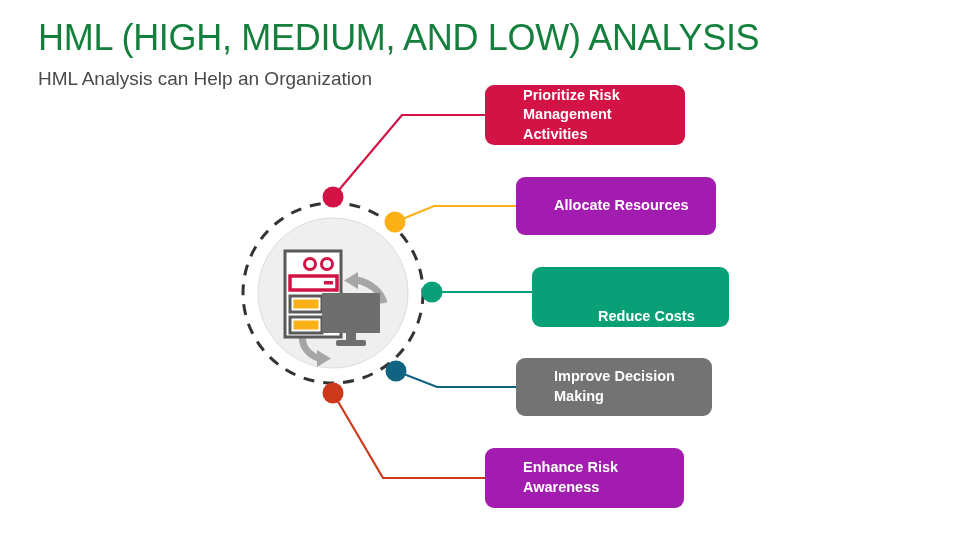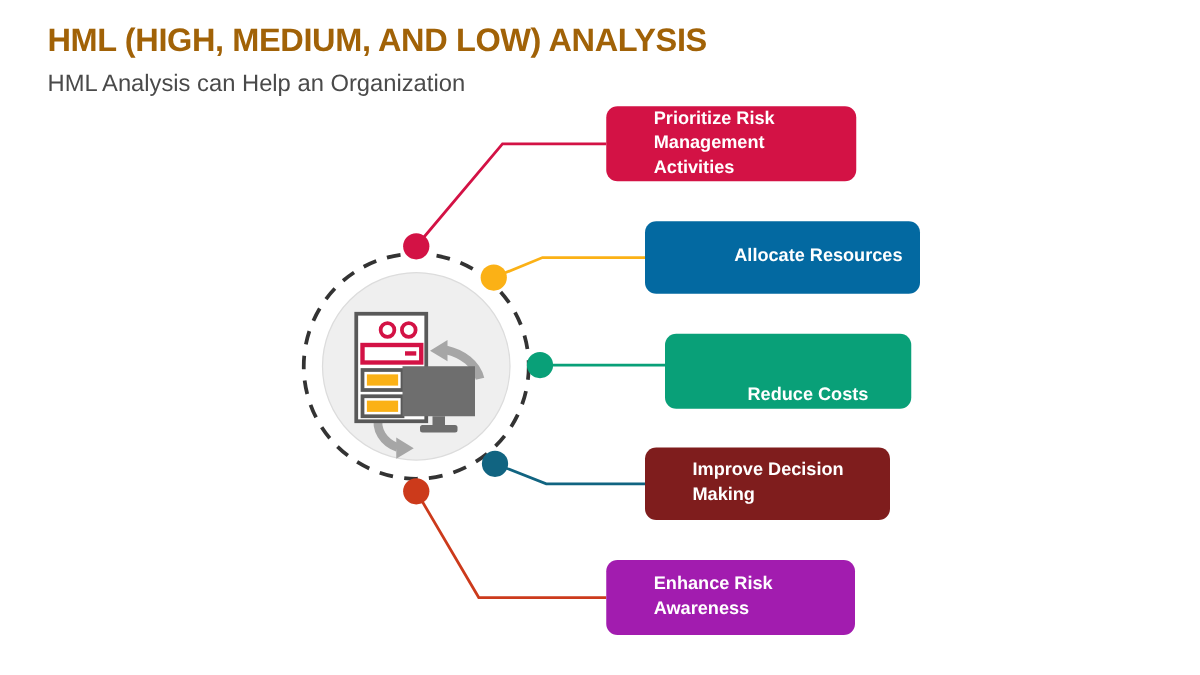--- a/index.html
+++ b/index.html
@@ -22,23 +22,23 @@
     height: 540px;
     background: #ffffff;
   }
   #header {
     position: absolute;
     left: 38px;
     top: 18px;
     width: 760px;
   }
   #page-title {
-    font-size: 26px;
-    font-weight: bold;
-    color: #a16207;
+    font-size: 36px;
+    font-weight: normal;
+    color: #15803d;
     letter-spacing: -0.3px;
     line-height: 1.1;
     white-space: nowrap;
   }
   #page-subtitle {
     font-size: 19px;
     font-weight: normal;
     color: #4a4a4a;
     margin-top: 10px;
     line-height: 1.15;
@@ -61,23 +61,23 @@
     padding-right: 14px;
   }
   .node-label {
     color: #ffffff;
     font-size: 14.5px;
     font-weight: bold;
     line-height: 1.35;
     white-space: pre-line;
   }
   #box-0 { left: 485px; top: 85px;  width: 200px; height: 60px; background: #D31245; }
-  #box-1 { left: 516px; top: 177px; width: 220px; height: 58px; background: #0369a1; justify-content: flex-end; }
+  #box-1 { left: 516px; top: 177px; width: 200px; height: 58px; background: #a21caf; }
   #box-2 { left: 532px; top: 267px; width: 197px; height: 60px; background: #09A078; align-items: flex-end; }
-  #box-3 { left: 516px; top: 358px; width: 196px; height: 58px; background: #7f1d1d; }
+  #box-3 { left: 516px; top: 358px; width: 196px; height: 58px; background: #737373; }
   #box-4 { left: 485px; top: 448px; width: 199px; height: 60px; background: #a21caf; }
   #box-2 .node-label { padding-left: 28px; }
   #box-4 .node-label { padding-left: 0px; }
 </style>
 </head>
 <body>
 
 <div id="slide">
 
   <div id="header">

